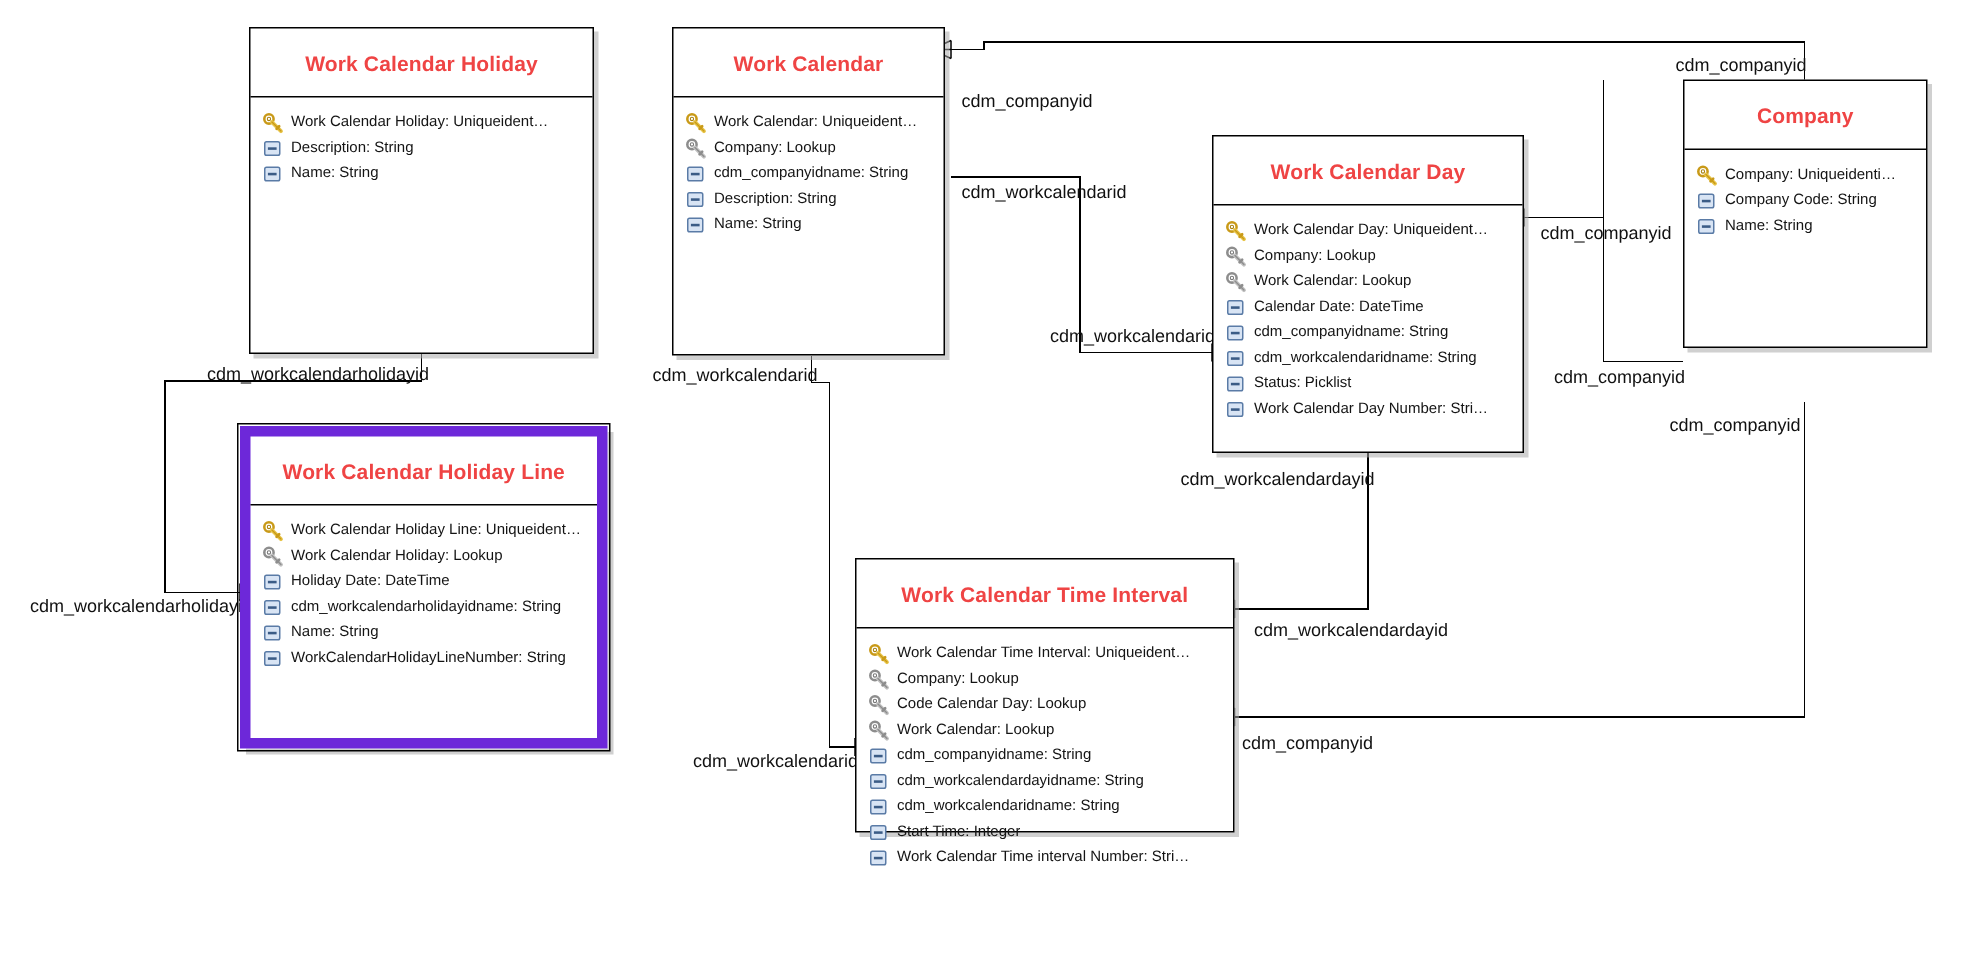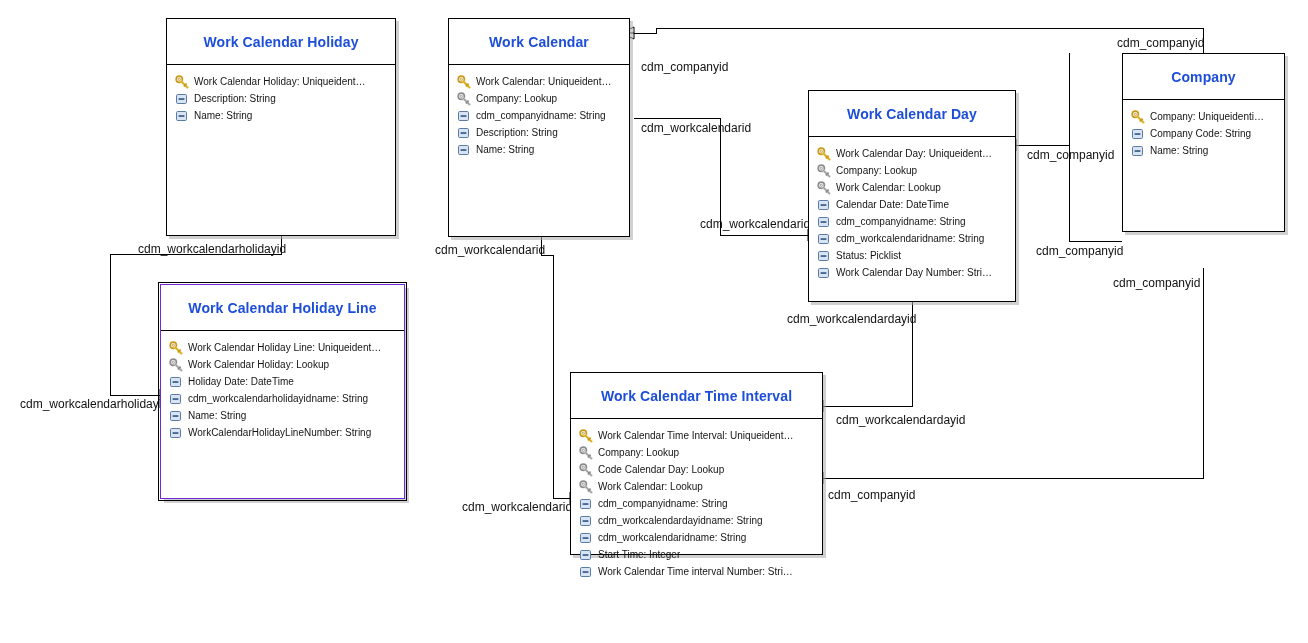--- a/index.html
+++ b/index.html
@@ -39,37 +39,37 @@
   }
   
   .entity {
     position: absolute;
     background: #ffffff;
     border: 1px solid #000000;
     box-shadow: 3px 3px 0 0 rgba(170,170,170,0.55);
     box-sizing: border-box;
   }
   .entity.selected {
-    border: 1px solid #6d28d9;
+    border: 7px solid #6d28d9;
     outline: 1px solid #000000;
     outline-offset: 1px;
     box-shadow: 4px 4px 0 0 rgba(170,170,170,0.55);
   }
   .entity-header {
     height: 46px;
     display: flex;
     align-items: center;
     justify-content: center;
     border-bottom: 1px solid #000000;
     box-sizing: border-box;
   }
   .entity-title {
     font-size: 14px;
     font-weight: bold;
-    color: #1d4ed8;
+    color: #ef4444;
     letter-spacing: 0.1px;
     text-align: center;
     padding: 0 6px;
   }
   .entity-body {
     padding: 8px 6px 4px 8px;
     box-sizing: border-box;
   }
   .attr {
     display: flex;

